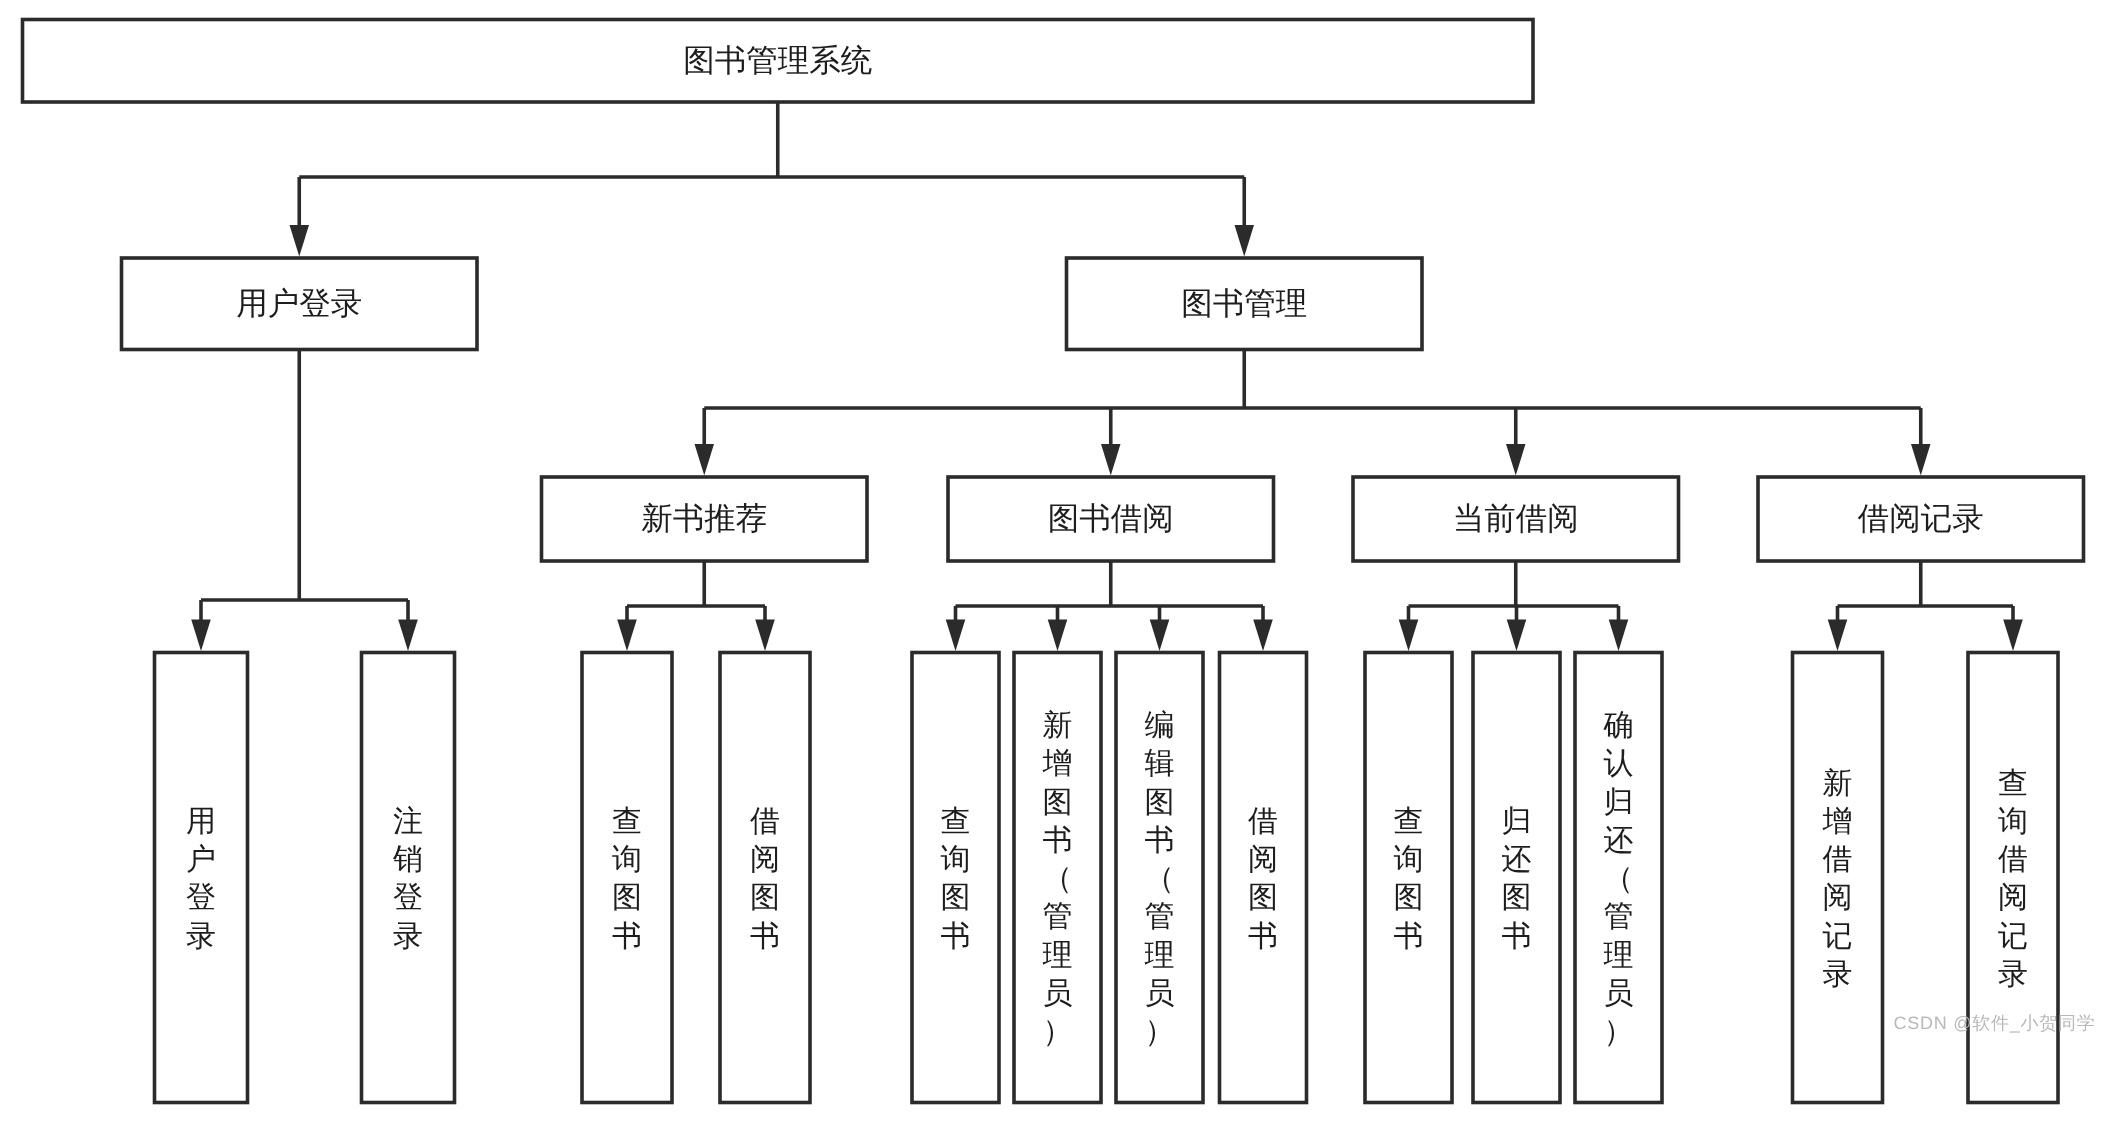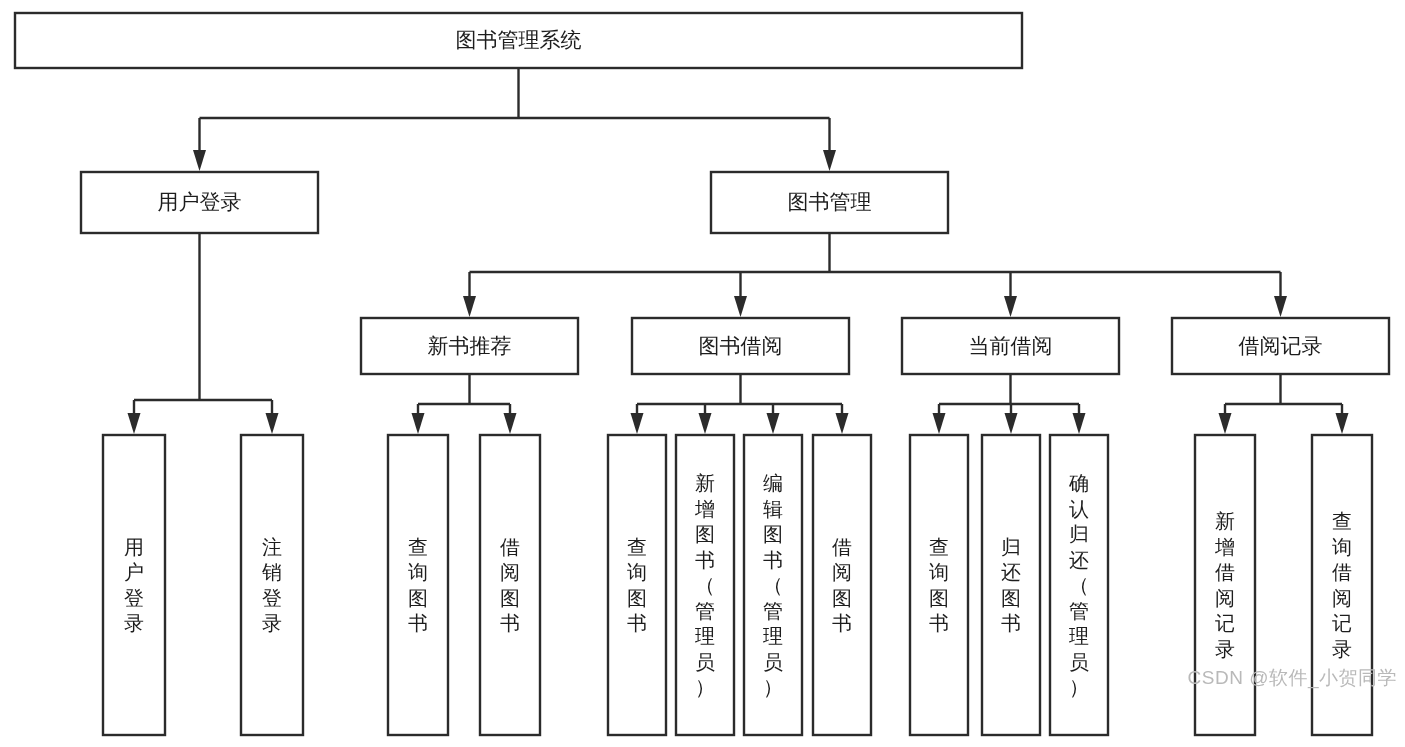--- a/index.html
+++ b/index.html
@@ -53,21 +53,21 @@
   }
   .arrow-head {
     fill: #2b2b2b;
     stroke: none;
   }
   .watermark {
     position: absolute;
     right: 8px;
     bottom: 4px;
     font-family: "Liberation Sans", "DejaVu Sans", sans-serif;
-    font-size: 19px;
+    font-size: 12px;
     color: #b9b9b9;
     letter-spacing: 0.5px;
     white-space: nowrap;
     pointer-events: none;
   }
 </style>
 </head>
 <body>
 
 <div id="diagram-root">

